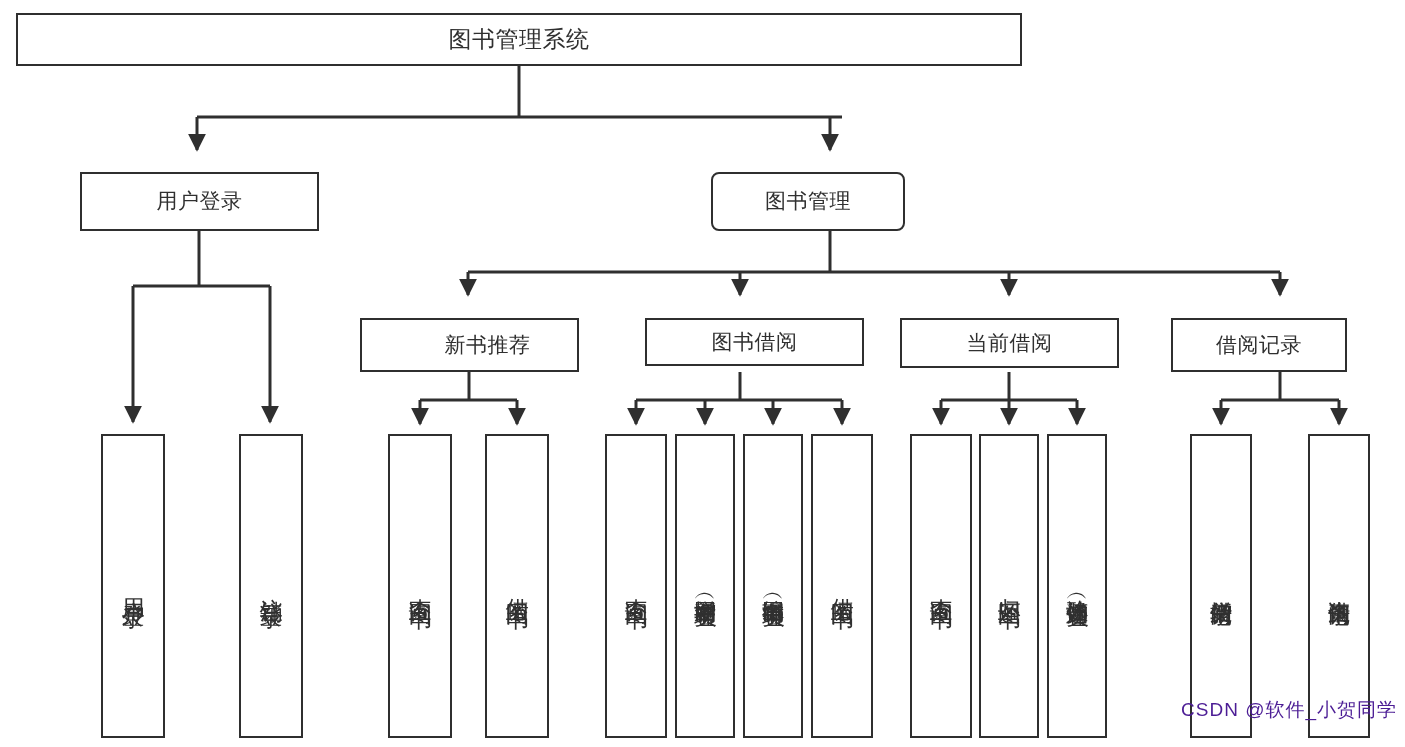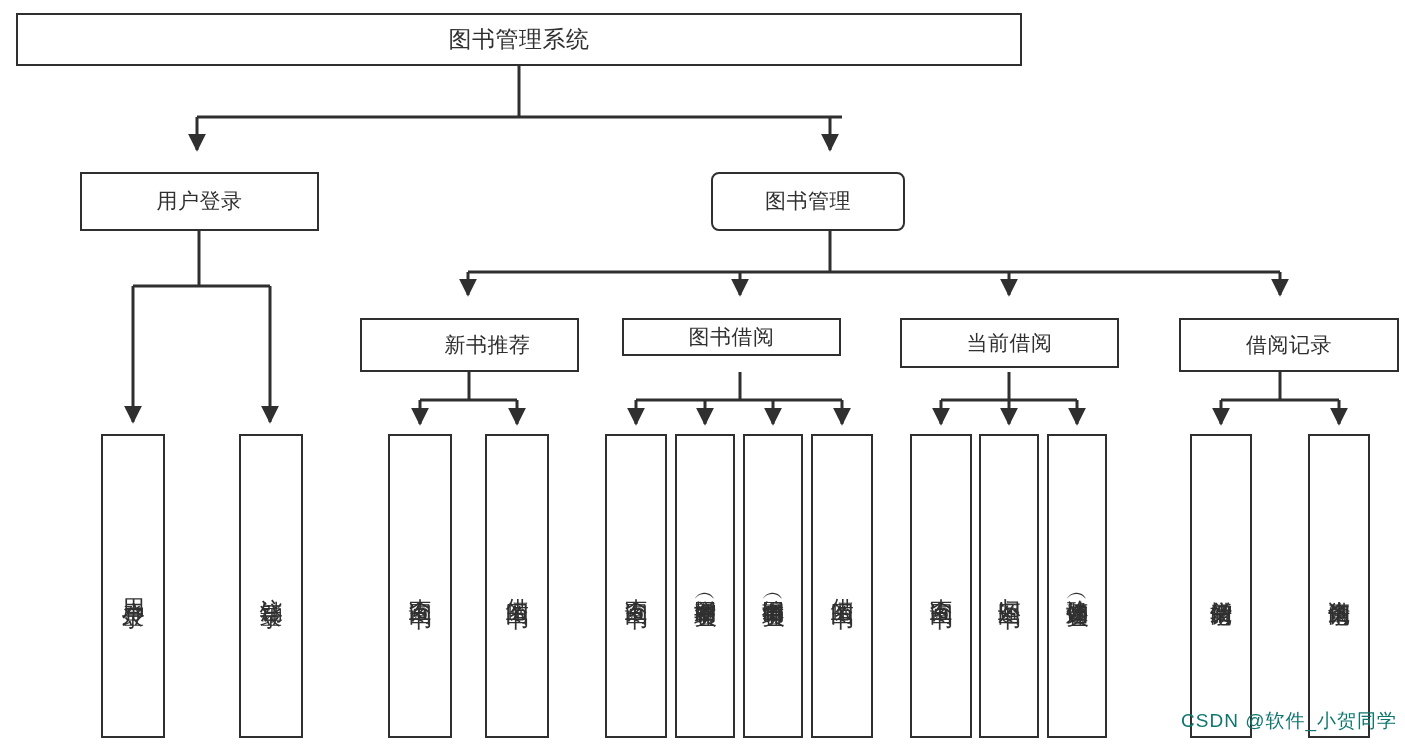--- a/index.html
+++ b/index.html
@@ -64,23 +64,23 @@
     letter-spacing: 3px;
     white-space: nowrap;
   }
   .node-leaf.tall-text .lbl {
     font-size: 22px;
     letter-spacing: 1px;
   }
   .watermark {
     position: absolute;
     right: 8px;
-    bottom: 13px;
+    bottom: 24px;
     font-size: 19px;
-    color: #0f766e;
+    color: #4c1d95;
     letter-spacing: 1px;
     z-index: 5;
     white-space: nowrap;
     margin-top: 39px;
   }
 </style>
 </head>
 <body>
 
 <div id="canvas">
@@ -144,29 +144,29 @@
   </div>
 
   <div class="node node-l2" style="left:711px; top:172px; width:194px; height:59px;border-radius:8px;">
     <span class="lbl">图书管理</span>
   </div>
 
   <div class="node node-l3" style="left:360px; top:318px; width:219px; height:54px;padding-left:36px;">
     <span class="lbl">新书推荐</span>
   </div>
 
-  <div class="node node-l3" style="left:622px; top:318px; width:219px; height:38px;">
+  <div class="node node-l3" style="left:645px; top:318px; width:219px; height:48px;">
     <span class="lbl">图书借阅</span>
   </div>
 
   <div class="node node-l3" style="left:900px; top:318px; width:219px; height:50px;">
     <span class="lbl">当前借阅</span>
   </div>
 
-  <div class="node node-l3" style="left:1171px; top:318px; width:220px; height:54px;margin-left:8px;">
+  <div class="node node-l3" style="left:1171px; top:318px; width:176px; height:54px;">
     <span class="lbl">借阅记录</span>
   </div>
 
   <div class="node node-leaf" style="left:101px; top:434px; width:64px; height:304px;">
     <span class="lbl">用户登录</span>
   </div>
 
   <div class="node node-leaf" style="left:239px; top:434px; width:64px; height:304px;">
     <span class="lbl">注销登录</span>
   </div>

